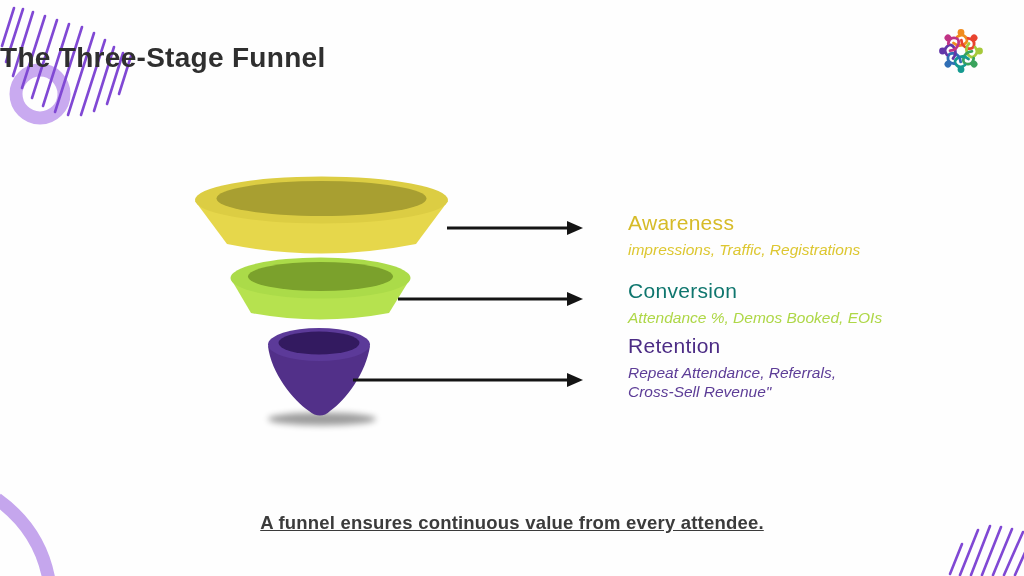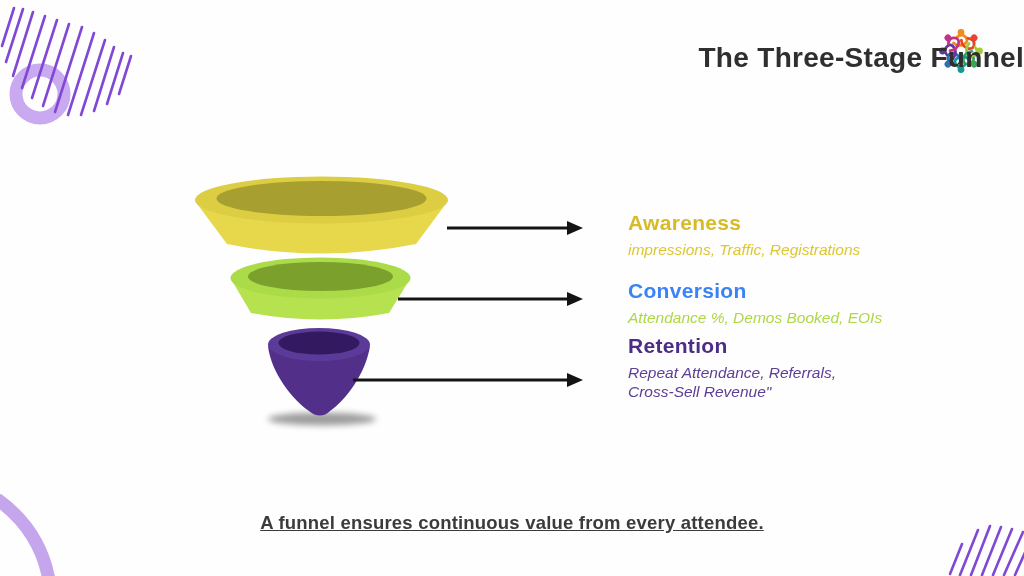--- a/index.html
+++ b/index.html
@@ -14,49 +14,49 @@
 
   .decor { position: absolute; pointer-events: none; }
   .decor.tl { left: 0; top: 0; }
   .decor.bl { left: 0; top: 488px; }
   .decor.br { left: 944px; top: 504px; }
   .logo { position: absolute; left: 932px; top: 24px; }
 
   .title {
     position: absolute;
     top: 42px; left: 0; width: 100%;
-    text-align: right;
+    text-align: left;
     font-size: 28px;
     font-weight: 800;
     letter-spacing: 0.3px;
     color: #2f2f2f;
   }
 
   .funnel-svg { position: absolute; left: 160px; top: 160px; }
 
   .stage { position: absolute; left: 628px; width: 330px; }
   .stage-awareness  { top: 211px; }
   .stage-conversion { top: 279px; }
   .stage-retention  { top: 334px; }
   .stage-name {
     font-size: 21px;
-    font-weight: 700;
+    font-weight: 400;
     letter-spacing: 0.3px;
     line-height: 1.15;
   }
   .stage-metrics {
     margin-top: 6px;
     font-size: 15.5px;
     font-weight: 500;
     line-height: 1.22;
     font-style: italic;
   }
   .stage-awareness  .stage-name    { color: #d6bb27; }
   .stage-awareness  .stage-metrics { color: #ddc731; }
-  .stage-conversion .stage-name    { color: #3b82f6; }
+  .stage-conversion .stage-name    { color: #0f766e; }
   .stage-conversion .stage-metrics { color: #aed747; }
   .stage-retention  .stage-name    { color: #4c2c85; }
   .stage-retention  .stage-metrics { color: #5d3d97; max-width: 250px; }
 
   .caption {
     position: absolute;
     top: 512px; left: 0; width: 100%;
     text-align: center;
     font-size: 18.5px;
     font-weight: 700;

